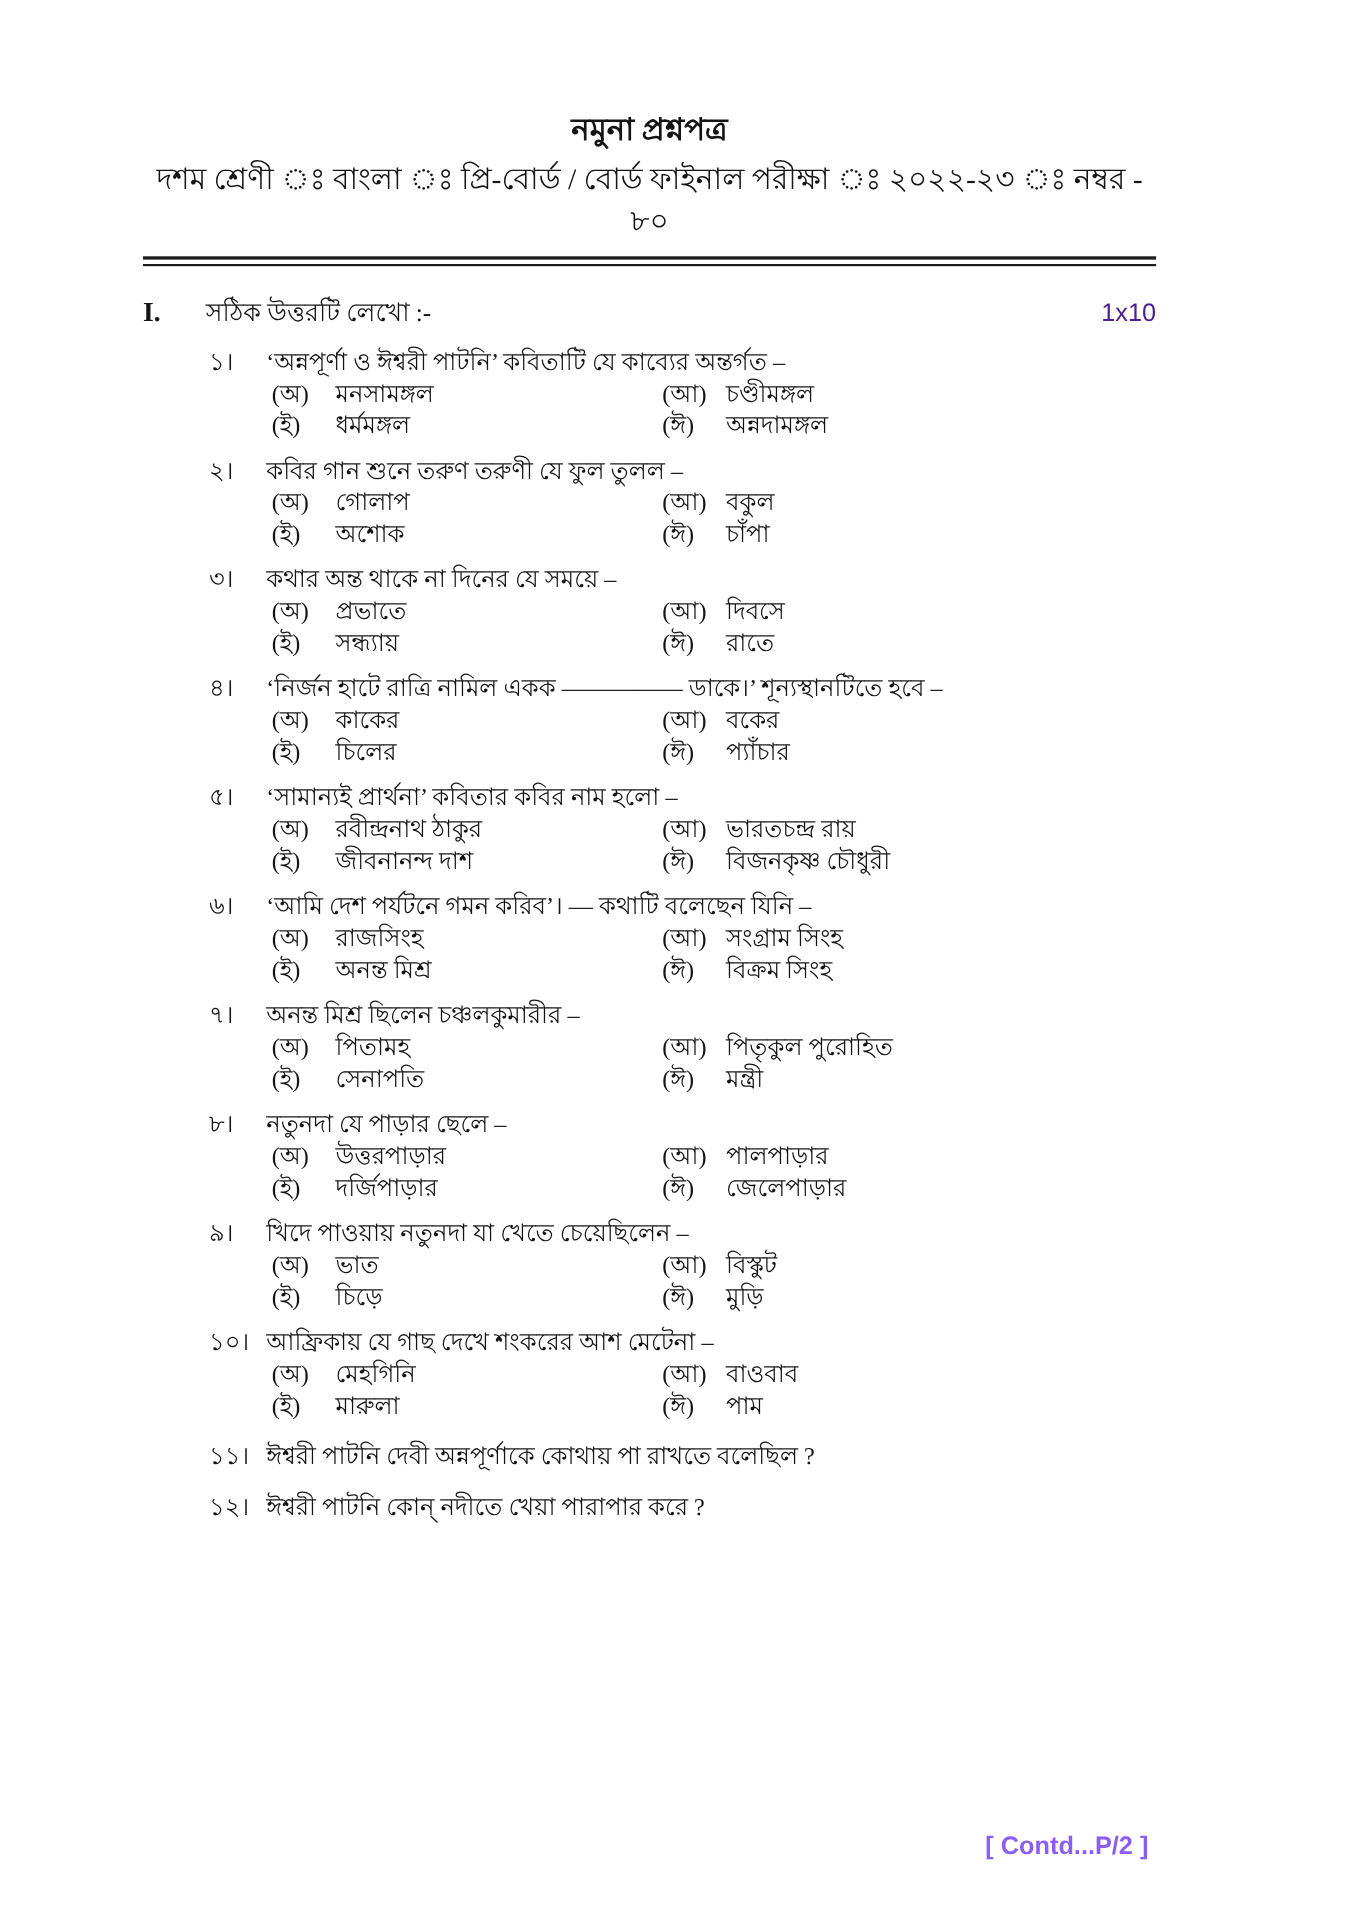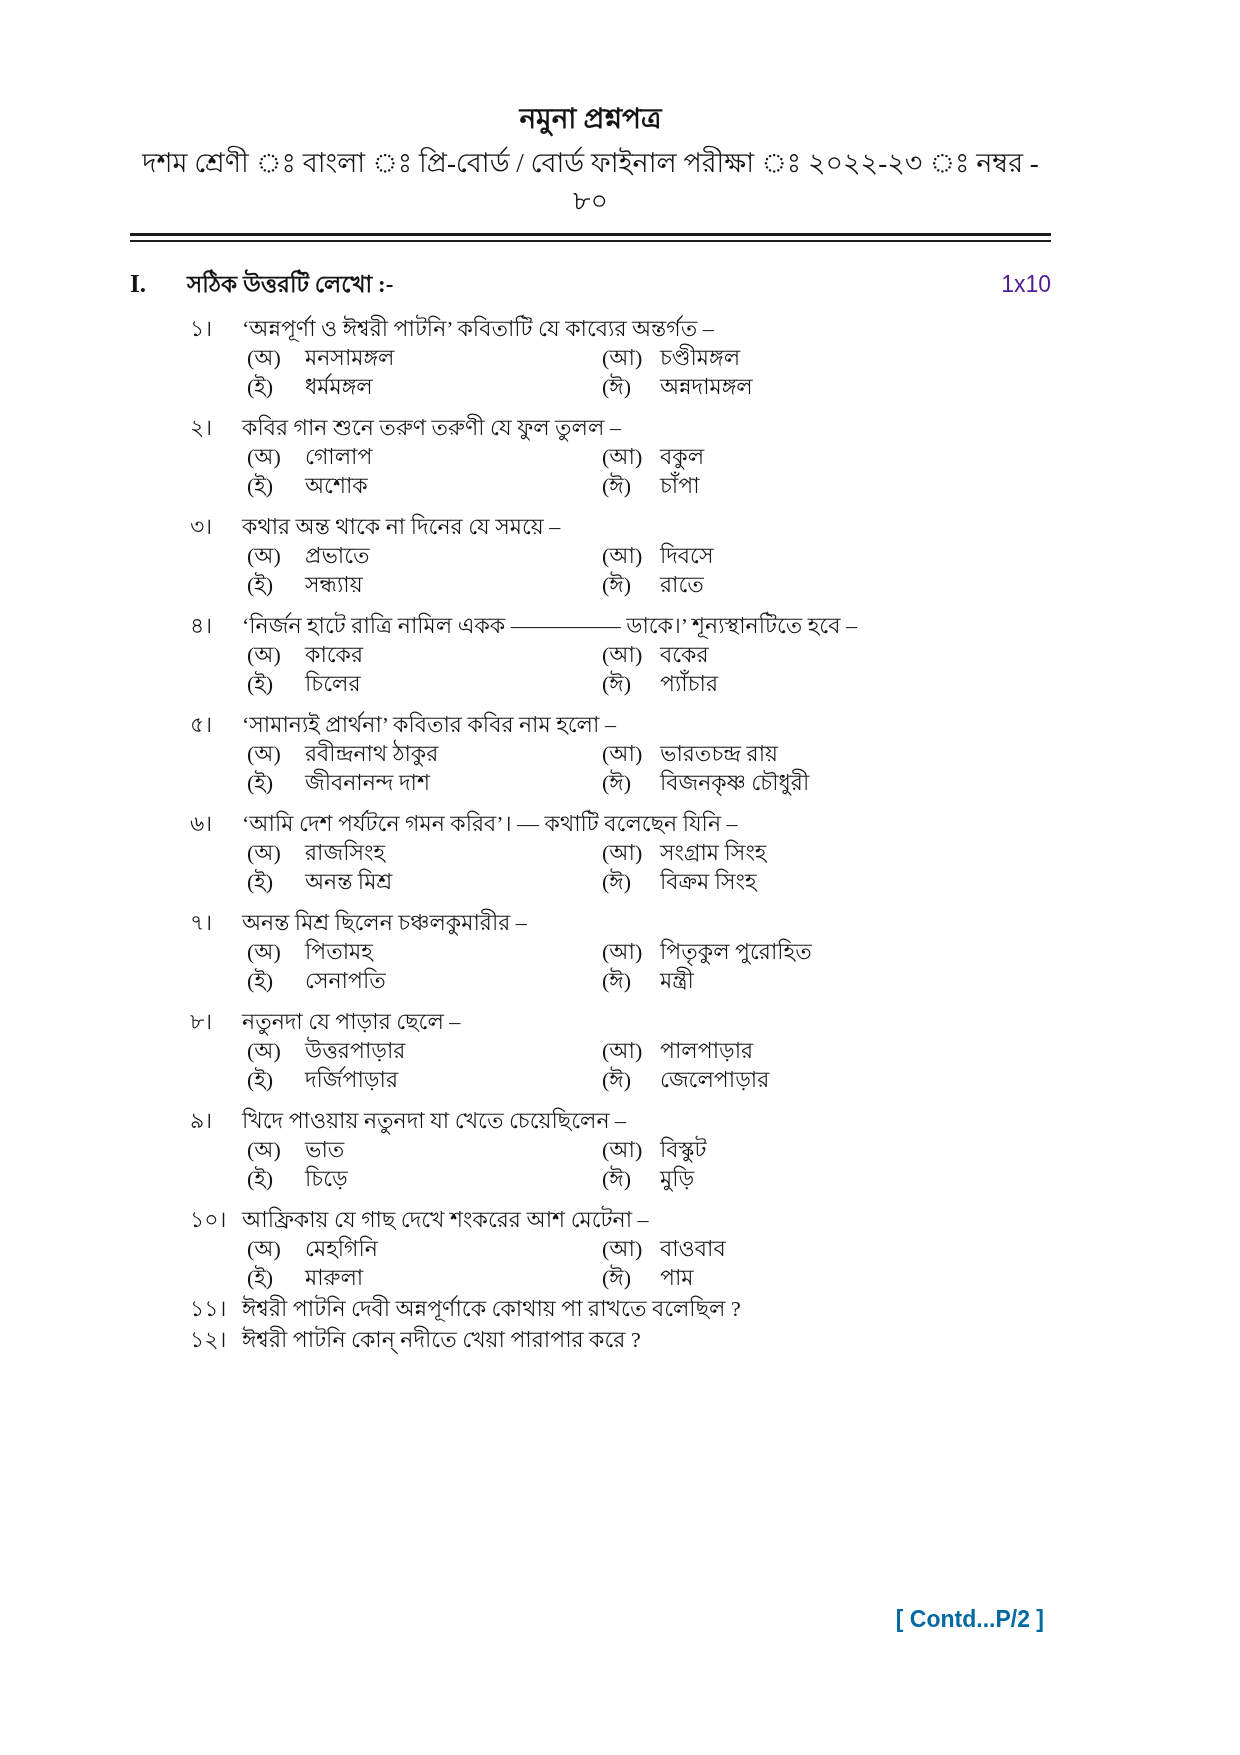--- a/index.html
+++ b/index.html
@@ -50,33 +50,33 @@
   .sh-roman {
     flex: none;
     width: 57px;
     font-size: 25px;
     font-weight: bold;
     font-family: "Liberation Serif", serif;
   }
   .sh-instruction {
     flex: 1;
     font-size: 23px;
-    font-weight: bold;
+    font-weight: normal;
   }
   .sh-marks {
     flex: none;
     font-size: 23px;
     font-family: "Liberation Sans", "DejaVu Sans", sans-serif;
     color: #4c1d95;
   }
   .question {
     margin-top: 12px;
     font-size: 22px;
   }
-  .section-2 .question { margin-top: 2px; }
+  .section-2 .question { margin-top: 17px; }
   .q-line {
     display: flex;
     margin-left: 60px;
     line-height: 29px;
   }
   .q-num {
     flex: none;
     width: 52px;
   }
   .q-text { flex: 1; }
@@ -89,26 +89,26 @@
     display: flex;
     line-height: 29px;
   }
   .opt-label {
     flex: none;
     width: 58px;
   }
   
   .footer {
     position: absolute;
-    top: 1606px;
+    top: 1664px;
     right: 152px;
     font-family: "Liberation Sans", "DejaVu Sans", sans-serif;
     font-size: 23px;
     font-weight: bold;
-    color: #0369a1;
+    color: #8b5cf6;
   }
 </style>
 </head>
 <body>
 
 <div class="page">
   <div class="content">
 
     <div class="title">নমুনা প্রশ্নপত্র</div>
 

